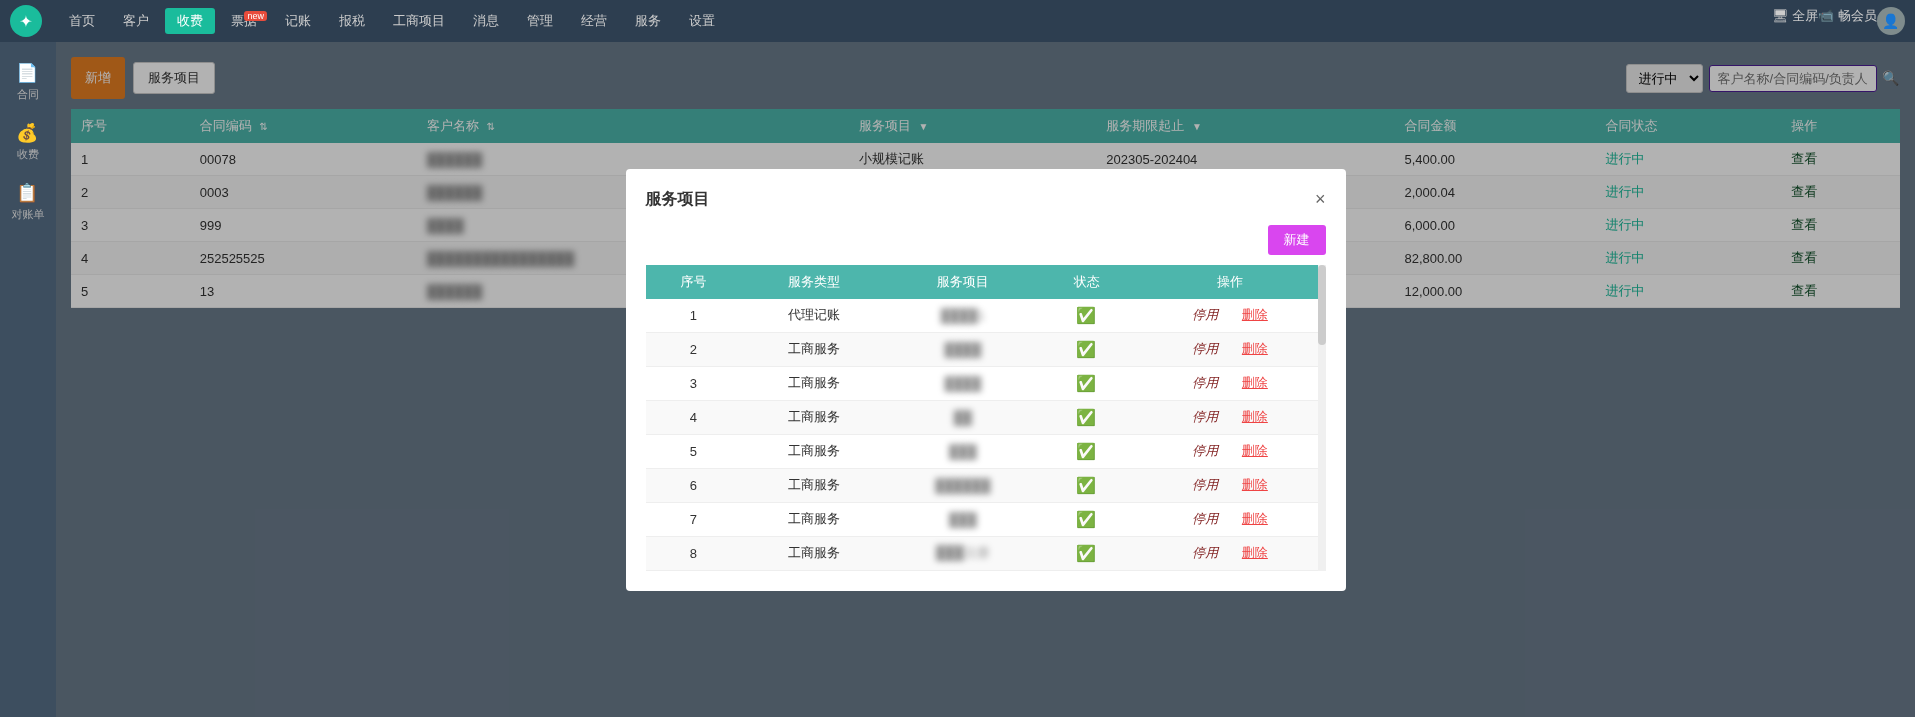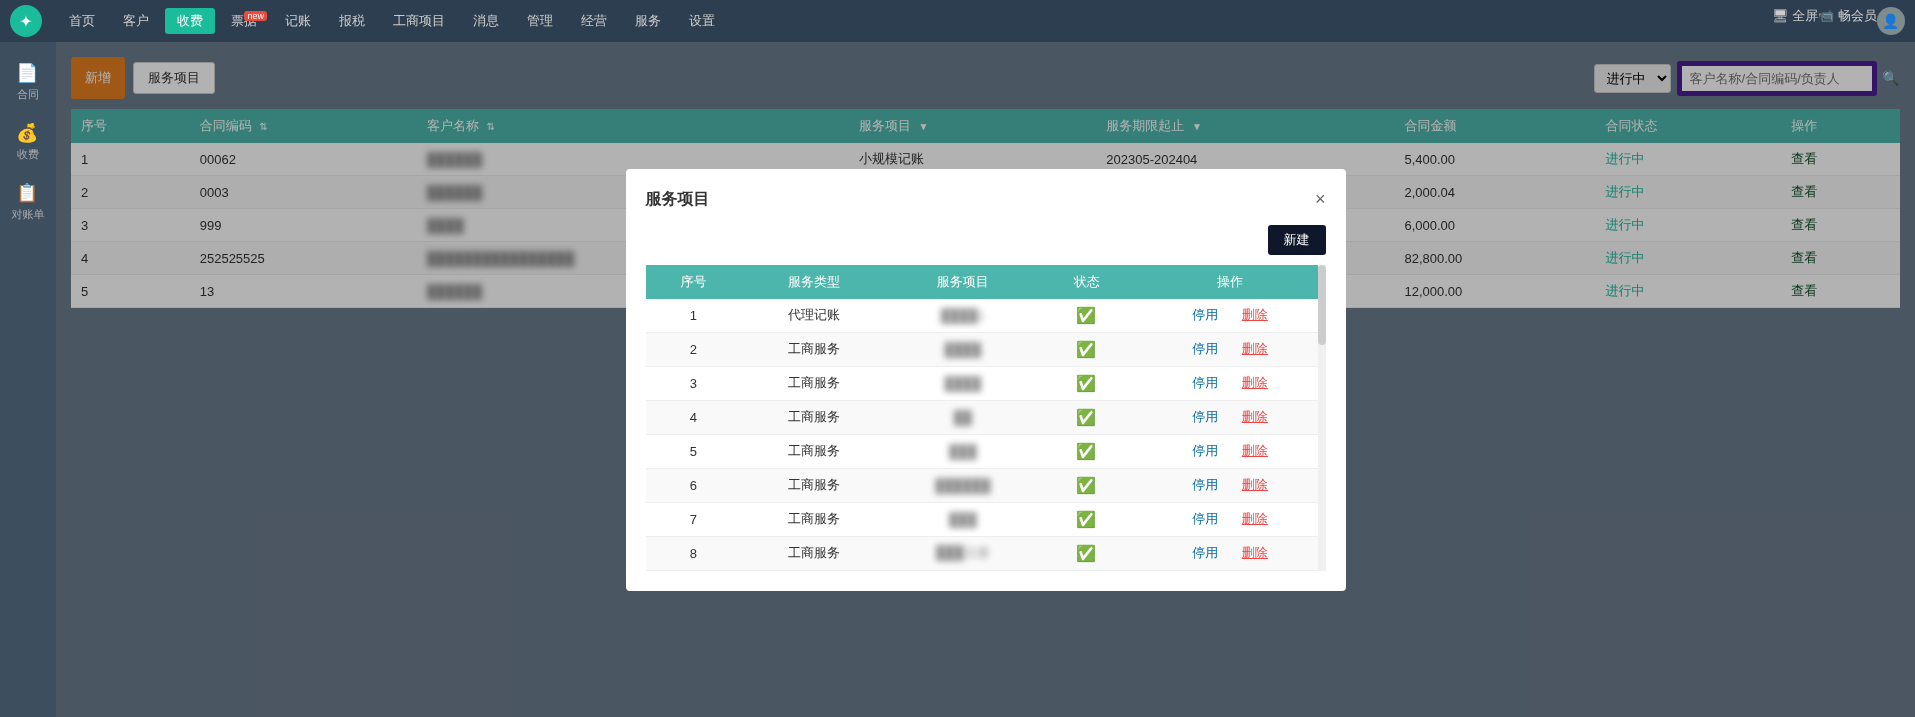--- a/index.html
+++ b/index.html
@@ -79,22 +79,22 @@
       background: white; color: #333; border: 1px solid #ccc; padding: 6px 14px;
       border-radius: 3px; cursor: pointer; font-size: 13px;
     }
     .toolbar-right {
       margin-left: auto; display: flex; align-items: center; gap: 6px;
     }
     .status-select {
       padding: 5px 8px; border: 1px solid #ccc; border-radius: 3px; font-size: 13px;
     }
     .search-input {
-      padding: 5px 8px; border: 5px solid #4c1d95; border-radius: 3px; font-size: 13px;
-      width: 200px;
+      padding: 5px 8px; border: 1px solid #4c1d95; border-radius: 3px; font-size: 13px;
+      width: 168px;
     }
     .search-btn {
       background: none; border: none; cursor: pointer; font-size: 14px;
     }
 
     
     .data-table {
       width: 100%; border-collapse: collapse; background: white;
     }
     .data-table th {
@@ -134,39 +134,39 @@
       margin-bottom: 15px;
     }
     .modal-title { font-size: 16px; font-weight: bold; color: #333; }
     .modal-close {
       background: none; border: none; font-size: 18px; cursor: pointer; color: #666;
     }
     .modal-toolbar {
       display: flex; justify-content: flex-end; margin-bottom: 10px;
     }
     .btn-new-modal {
-      background: #0f172a; color: white; border: none; padding: 6px 16px;
+      background: #d946ef; color: white; border: none; padding: 6px 16px;
       border-radius: 3px; cursor: pointer; font-size: 13px;
     }
 
     
     .modal-table {
       width: 100%; border-collapse: collapse; flex: 1;
     }
     .modal-table th {
       background: #4db6ac; color: white; padding: 8px 12px;
       text-align: center; font-weight: normal; font-size: 13px;
     }
     .modal-table td {
       padding: 7px 12px; border-bottom: 1px solid #eee;
       font-size: 13px; color: #333; text-align: center;
     }
     .modal-table tr:nth-child(even) td { background: #f9f9f9; }
     .check-icon { color: #1abc9c; font-size: 16px; }
-    .action-stop { color: #0369a1; cursor: pointer; margin-right: 20px; }
+    .action-stop { color: #7f1d1d; cursor: pointer; margin-right: 20px; font-style: italic; }
     .action-delete { color: #ef4444; cursor: pointer; text-decoration: underline; }
     .modal-scroll-area { overflow-y: auto; max-height: 360px; position: relative; }
     .scrollbar-track {
       position: absolute; right: 0; top: 0; bottom: 0; width: 8px;
       background: #f0f0f0;
     }
     .scrollbar-thumb {
       position: absolute; right: 0; top: 0; width: 8px; height: 80px;
       background: #ccc; border-radius: 4px;
     }
@@ -244,21 +244,21 @@
           <th>服务项目 <span class="sort-icon">▼</span></th>
           <th>服务期限起止 <span class="sort-icon">▼</span></th>
           <th>合同金额</th>
           <th>合同状态</th>
           <th>操作</th>
         </tr>
       </thead>
       <tbody id="main-table-body">
       <tr>
     <td>1</td>
-    <td>00062</td>
+    <td>00078</td>
     <td><span class="blurred">██████</span></td>
     <td>小规模记账</td>
     <td>202305-202404</td>
     <td>5,400.00</td>
     <td><span class="status-tag">进行中</span></td>
     <td><a class="action-link">查看</a></td>
   </tr>
           <tr>
     <td>2</td>
     <td>0003</td>

